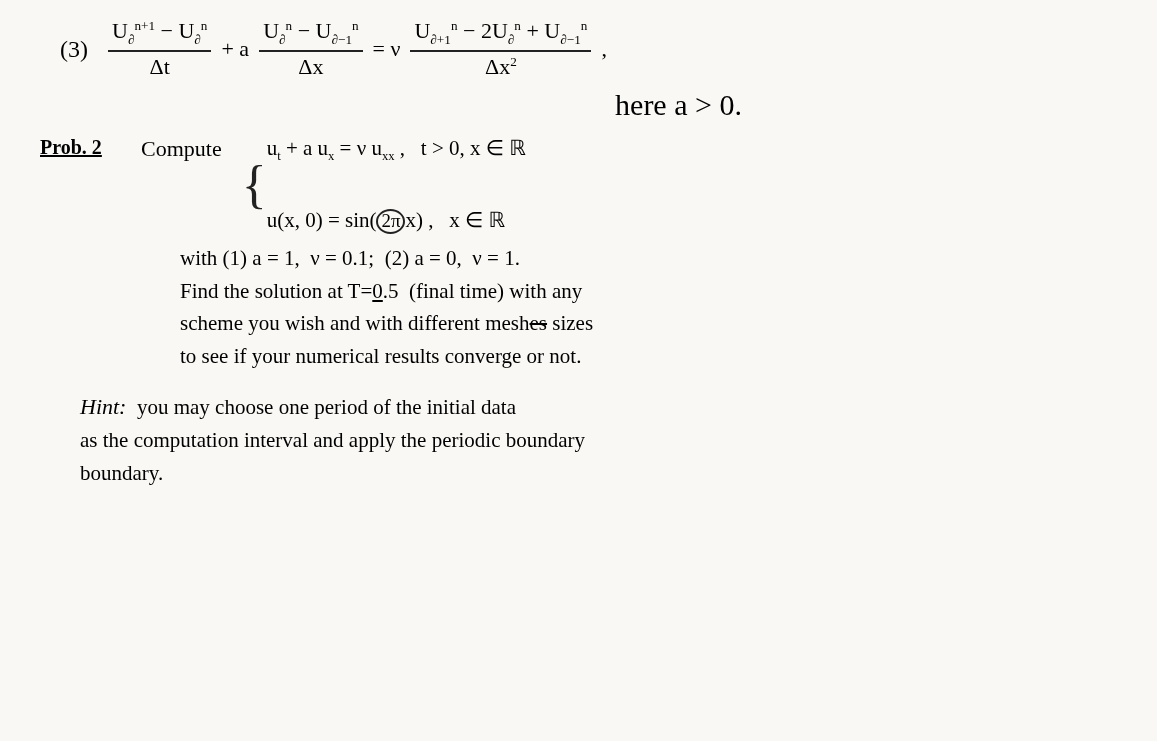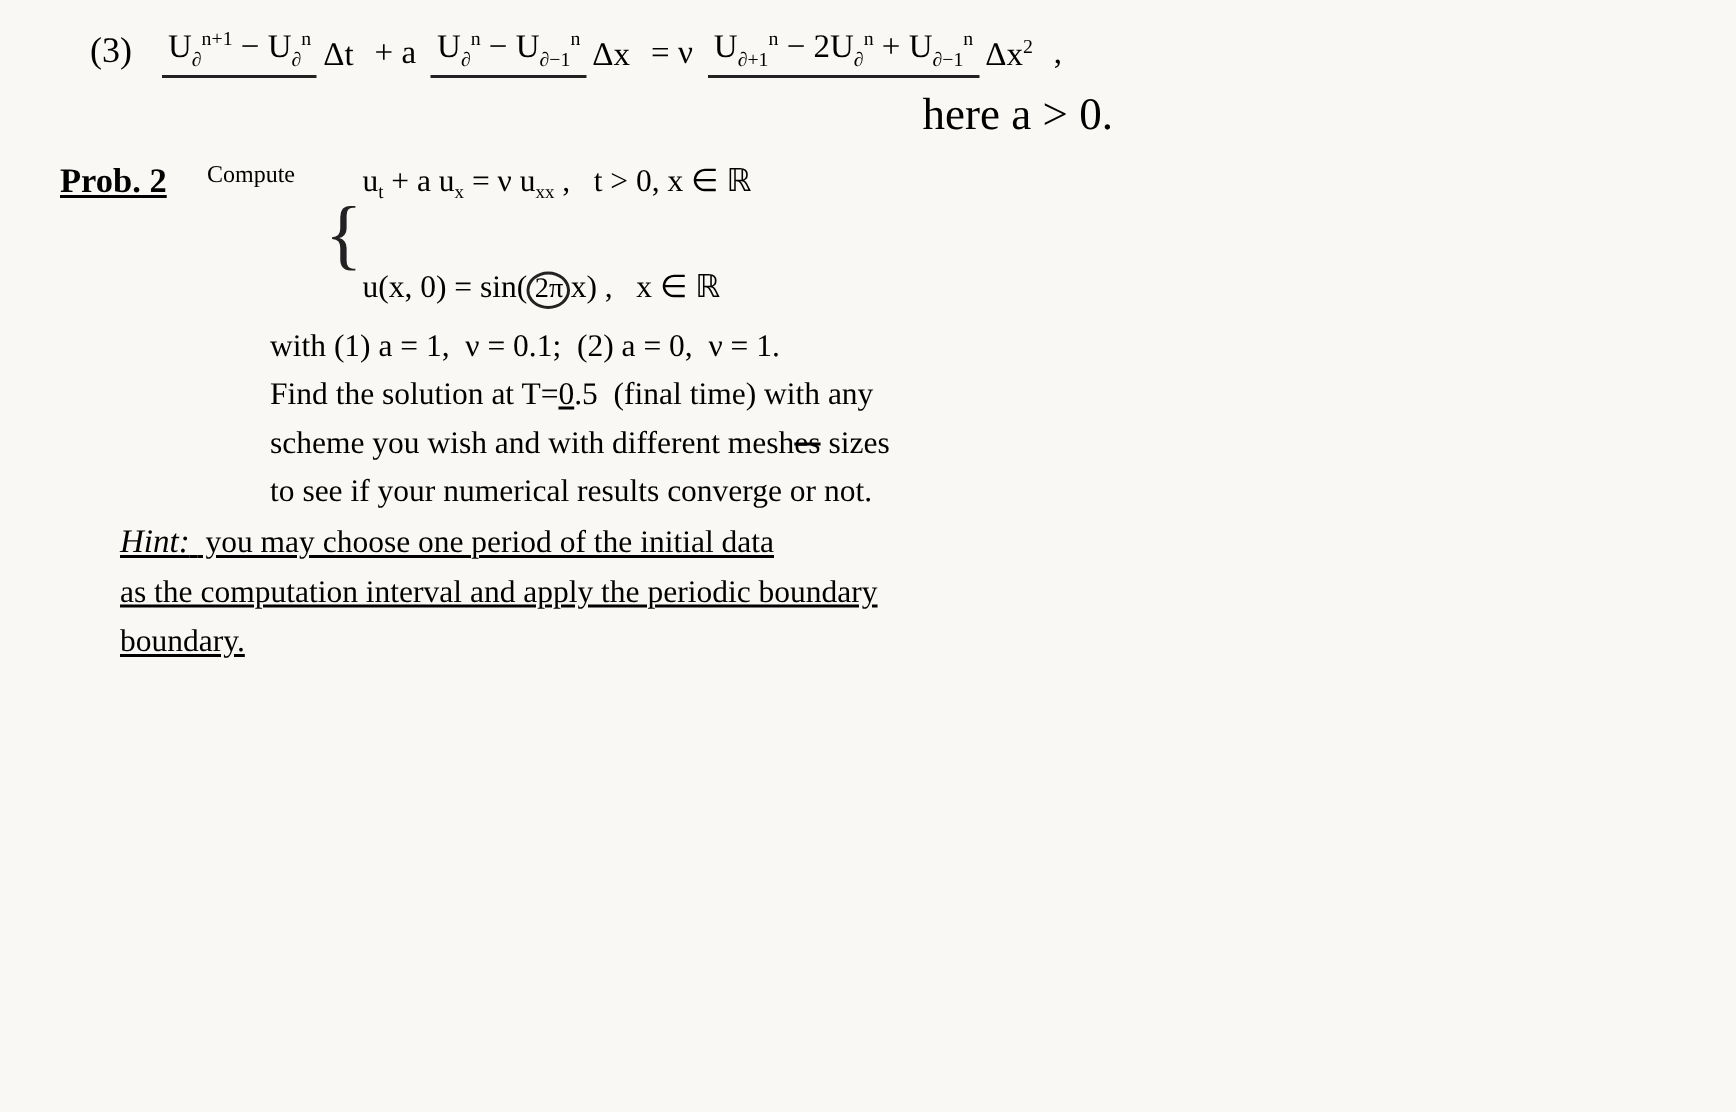--- a/index.html
+++ b/index.html
@@ -33,21 +33,21 @@
       align-items: center;
       gap: 10px;
       margin-bottom: 8px;
       font-size: 22px;
       font-family: 'Segoe Script', cursive;
       margin-left: 20px;
     }
 
     .fraction {
       display: inline-flex;
-      flex-direction: row;
+      flex-direction: column;
       align-items: center;
       vertical-align: middle;
       justify-content: center;
     }
 
     .fraction .numerator {
       border-bottom: 2px solid #222;
       padding: 0 4px 2px 4px;
       white-space: nowrap;
     }
@@ -65,30 +65,30 @@
 
     .here-line {
       text-align: center;
       font-size: 30px;
       font-family: 'Segoe Script', cursive;
       margin: 4px 0 14px 0;
       margin-left: 200px;
     }
 
     .prob-label {
-      font-size: 23px;
+      font-size: 20px;
       font-family: 'Segoe Script', cursive;
       text-decoration: underline;
       font-weight: bold;
       white-space: nowrap;
       min-width: 90px;
     }
 
     .compute-label {
-      font-size: 16px;
+      font-size: 22px;
       font-family: 'Segoe Script', cursive;
       margin-right: 8px;
     }
 
     .big-brace {
       font-size: 52px;
       line-height: 1;
       font-weight: 100;
       color: #222;
     }
@@ -110,22 +110,21 @@
       font-family: 'Segoe Script', cursive;
       line-height: 1.55;
       margin-left: 140px;
     }
 
     .hint-block {
       font-size: 21px;
       font-family: 'Segoe Script', cursive;
       line-height: 1.55;
       margin-left: 40px;
-      margin-top: 0;
-      text-decoration: underline;
+      margin-top: 18px;
     }
 
     .hint-label {
       font-style: italic;
       font-size: 22px;
     }
 
     
     .strikethrough {
       text-decoration: line-through;

